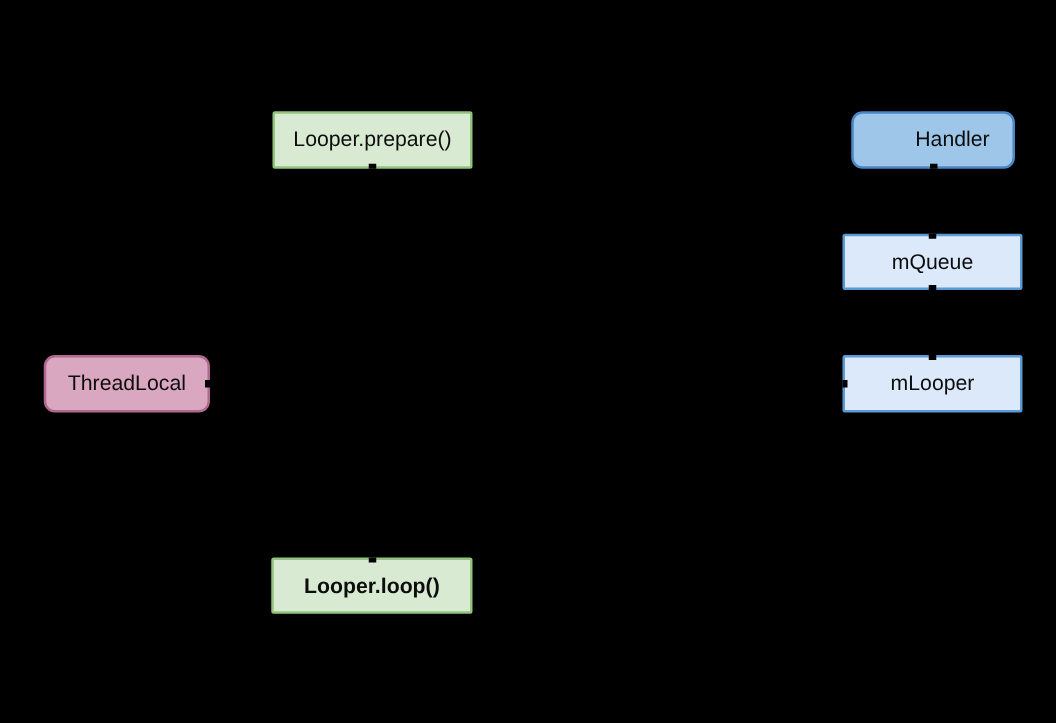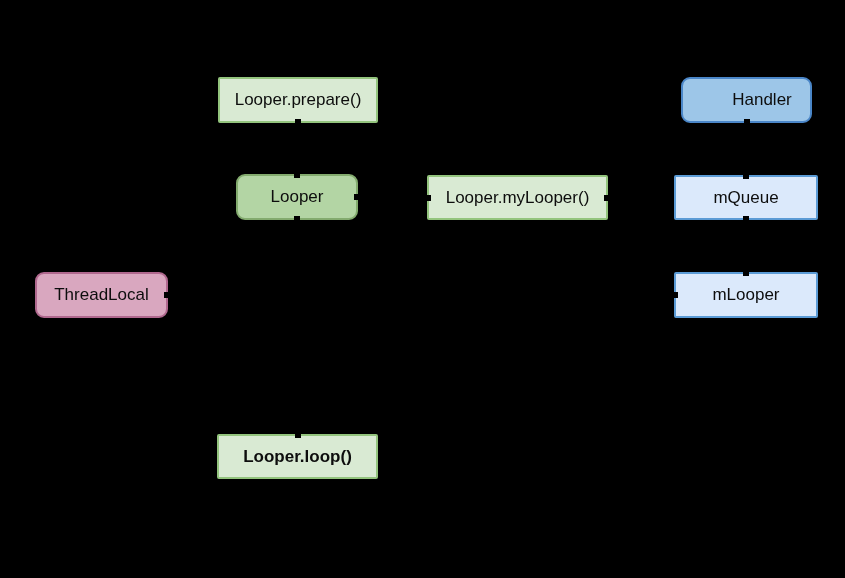--- a/index.html
+++ b/index.html
@@ -18,20 +18,21 @@
   .node {
     position: absolute;
     box-sizing: border-box;
     border: 2px solid #000;
     display: flex;
     align-items: center;
     justify-content: center;
     font-size: 17px;
     color: #0d0d0d;
     white-space: nowrap;
+    margin-top: 12px;
   }
   .shape-rounded { border-radius: 9px; }
   .shape-rect    { border-radius: 2px; }
 
   .variant-green-light { background: var(--green-light-fill, #d9ead3); border-color: var(--green-light-border, #93c47d); }
   .variant-green-mid   { background: var(--green-mid-fill,   #b3d5a4); border-color: var(--green-mid-border,   #83ab6e); }
   .variant-blue-mid    { background: var(--blue-mid-fill,    #9dc6e8); border-color: var(--blue-mid-border,    #4a86c8); padding-left: 31px; }
   .variant-blue-light  { background: var(--blue-light-fill,  #dbe9fb); border-color: var(--blue-light-border,  #5b9bd5); }
   .variant-pink        { background: var(--pink-fill,        #d9a7bf); border-color: var(--pink-border,        #b0688e); }
   .variant-purple      { background: var(--purple-fill,      #b4a7d6); border-color: var(--purple-border,      #7d6ab8); }
@@ -62,32 +63,21 @@
   <div class="node shape-rect variant-green-light node-looper-prepare">
     <span>Looper.prepare()</span>
     <span class="tick tick-bottom"></span>
   </div>
 
   <div class="node shape-rounded variant-blue-mid node-handler">
     <span>Handler</span>
     <span class="tick tick-bottom"></span>
   </div>
 
-  <div class="node shape-rounded variant-green-mid node-looper">
-    <span>Looper</span>
-    <span class="tick tick-top"></span>
-    <span class="tick tick-right"></span>
-    <span class="tick tick-bottom"></span>
-  </div>
 
-  <div class="node shape-rect variant-green-light node-looper-mylooper">
-    <span>Looper.myLooper()</span>
-    <span class="tick tick-left"></span>
-    <span class="tick tick-right"></span>
-  </div>
 
   <div class="node shape-rect variant-blue-light node-mlooper">
     <span>mQueue</span>
     <span class="tick tick-top"></span>
     <span class="tick tick-bottom"></span>
   </div>
 
   <div class="node shape-rounded variant-pink node-threadlocal">
     <span>ThreadLocal</span>
     <span class="tick tick-right"></span>

